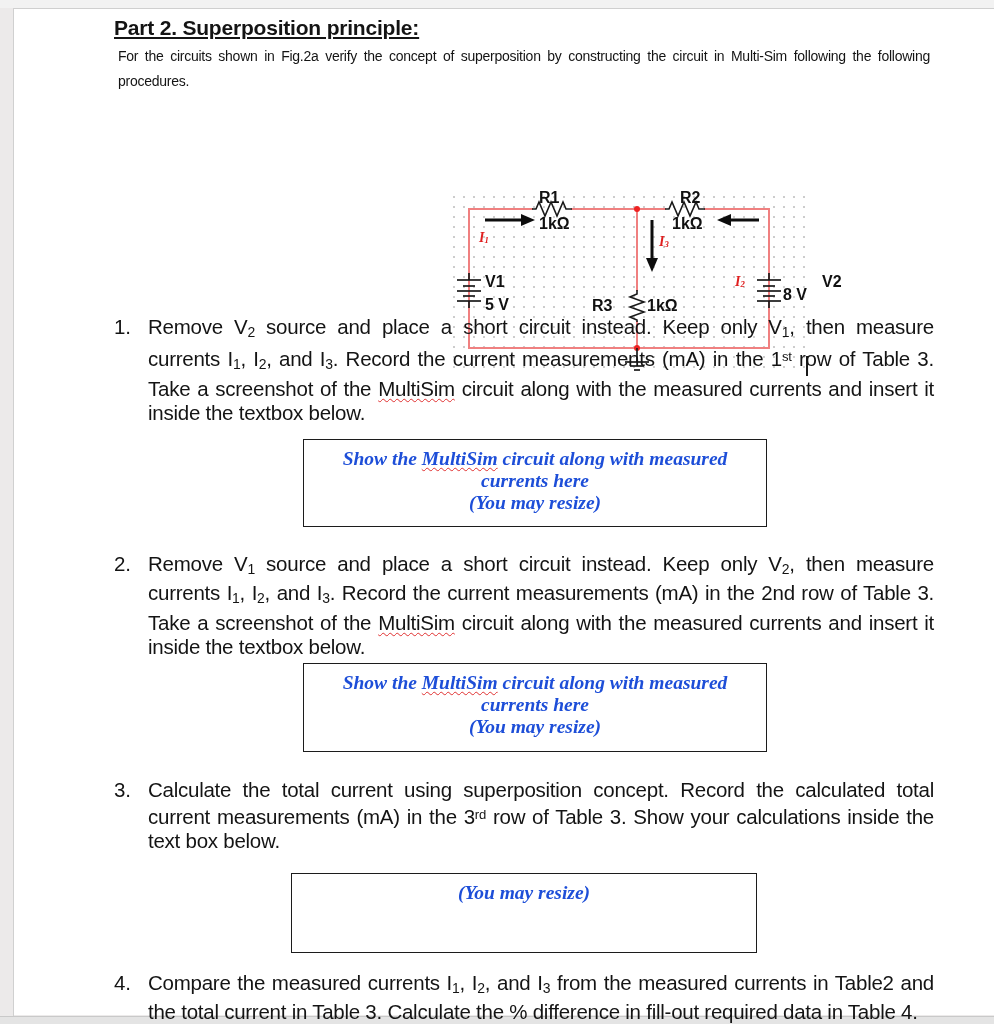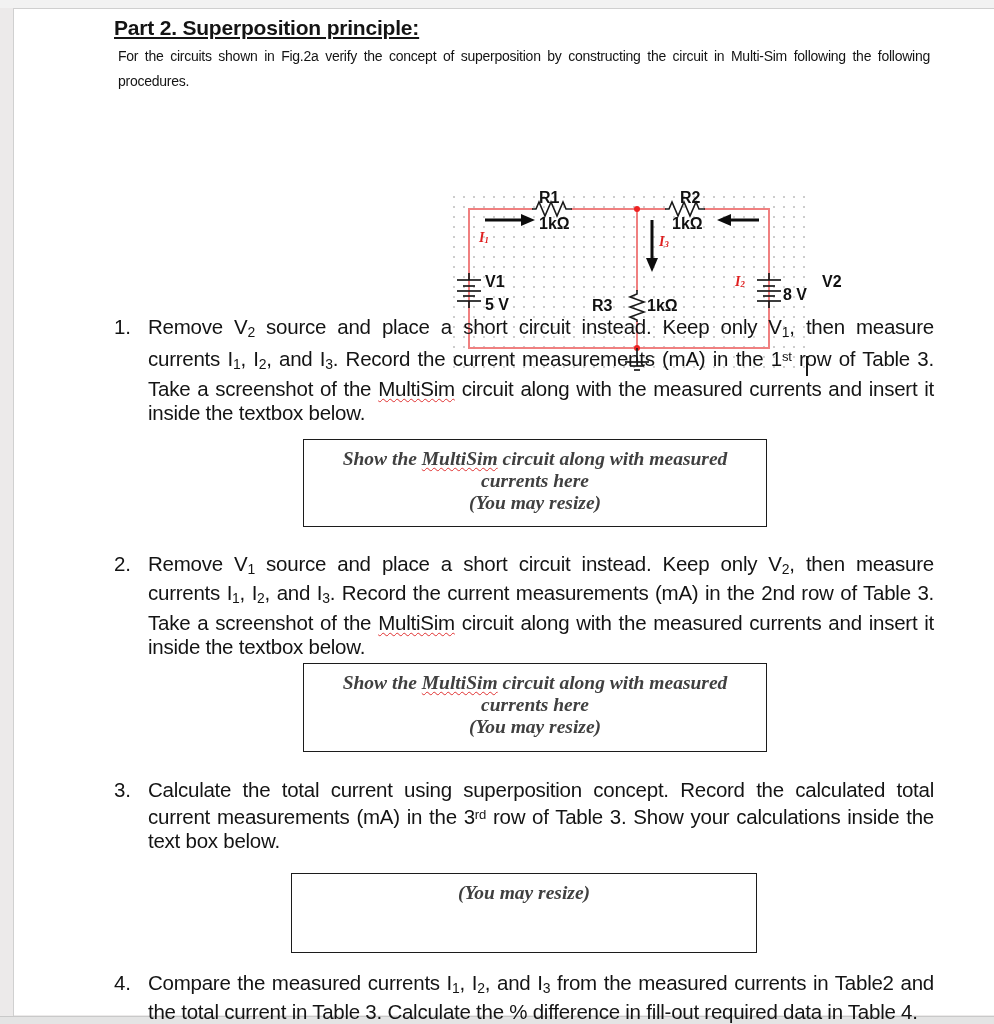--- a/index.html
+++ b/index.html
@@ -72,21 +72,21 @@
   }
 
   
   .answerbox{
     position:absolute;
     border:1.6px solid #1c1c1c;
     background:#ffffff;
     box-sizing:border-box;
   }
   .answerbox .rtext{
-    color:#404040;
+    color:#1d4ed8;
     font-family:"Liberation Serif", serif;
     font-weight:bold;font-style:italic;
     font-size:19.5px;line-height:22px;
     text-align:center;
     padding-top:8px;
   }
 
   
   .circuit{
     position:absolute;left:333px;top:92px;width:360px;height:185px;

